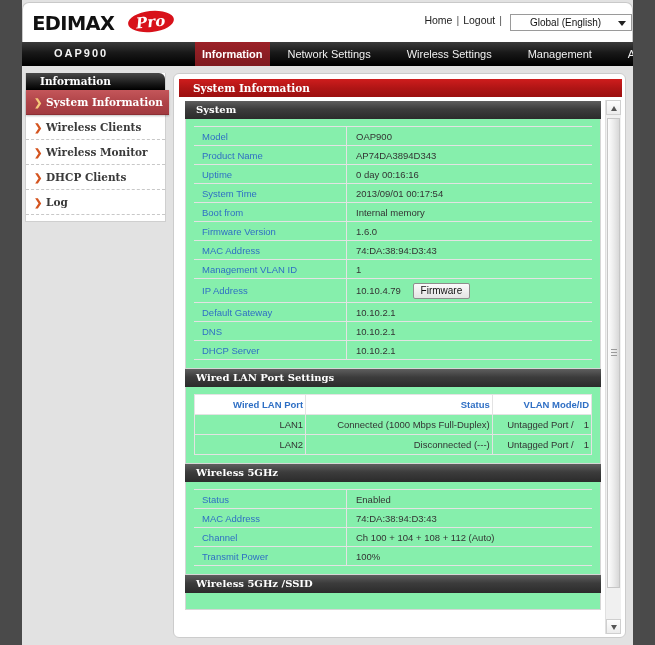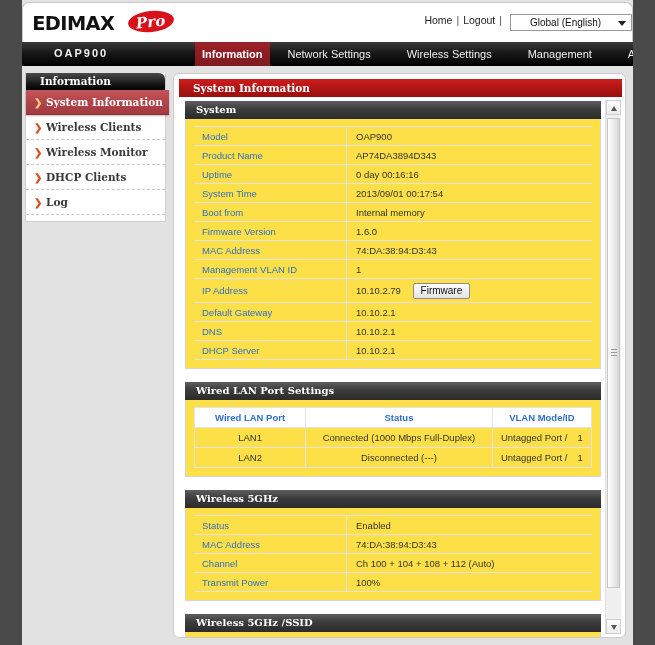--- a/index.html
+++ b/index.html
@@ -240,36 +240,36 @@
     left: 5px; top: 27px;
     width: 443px; height: 583px;
     overflow: hidden;
   }
   #content-inner {
     position: absolute;
     left: 0; top: 0;
     width: 428px;
   }
 
-  .section { margin: 0 6px 13px 6px; }
+  .section { margin: 0 6px 0 6px; }
   .section-head {
     height: 18px;
     background: linear-gradient(to bottom, #5e5e5e 0%, #3c3c3c 45%, #2b2b2b 100%);
     color: #ffffff;
     font-family: "DejaVu Serif", serif;
     font-size: 10px;
     font-weight: bold;
     line-height: 18px;
     padding-left: 11px;
     box-sizing: border-box;
   }
   .section-body {
     border: 1px solid #d6d6d6;
     border-top: none;
-    background: #fde047;
+    background: #86efac;
     padding: 7px 8px 8px 8px;
   }
   table.kv {
     width: 100%;
     border-collapse: collapse;
     font-size: 9.5px;
   }
   table.kv td {
     border-bottom: 1px solid #e3e3e3;
     padding: 3.5px 4px;
@@ -291,21 +291,21 @@
     background: linear-gradient(to bottom, #fbfbfb 0%, #e4e4e4 100%);
     border: 1px solid #8d8d8d;
     border-radius: 2px;
     color: #111;
     cursor: pointer;
   }
   table.grid {
     width: 100%;
     border-collapse: collapse;
     font-size: 9.5px;
-    text-align: center;
+    text-align: right;
   }
   table.grid th {
     color: #2f6fc4;
     font-weight: bold;
     border: 1px solid #e3e3e3;
     background: #ffffff;
     padding: 4px 2px;
   }
   table.grid td {
     color: #333;
@@ -459,21 +459,21 @@
                   <td class="k">MAC Address</td>
                   <td class="v">74:DA:38:94:D3:43</td>
                 </tr>
                 <tr>
                   <td class="k">Management VLAN ID</td>
                   <td class="v">1</td>
                 </tr>
                 <tr>
                   <td class="k">IP Address</td>
                   <td class="v">
-                    <span>10.10.2.79</span>
+                    <span>10.10.4.79</span>
                     <span class="refresh-btn">Firmware</span>
                   </td>
                 </tr>
                 <tr>
                   <td class="k">Default Gateway</td>
                   <td class="v">10.10.2.1</td>
                 </tr>
                 <tr>
                   <td class="k">DNS</td>
                   <td class="v">10.10.2.1</td>

